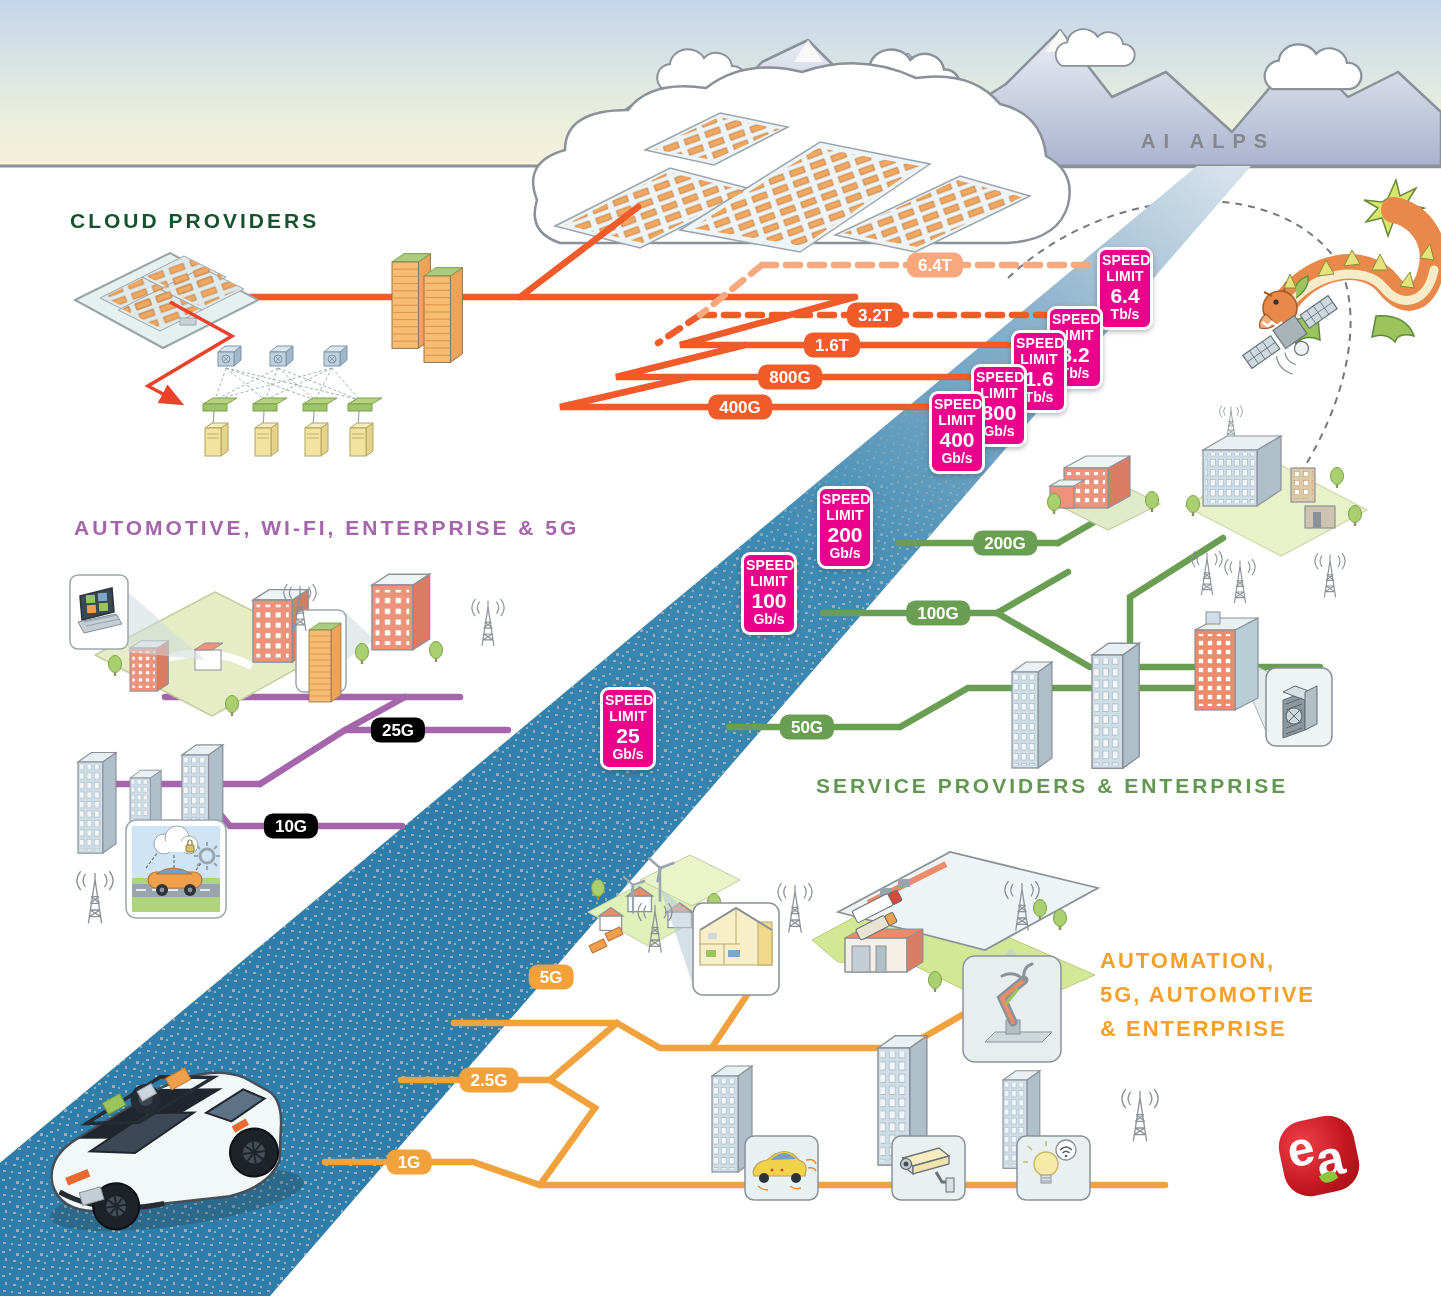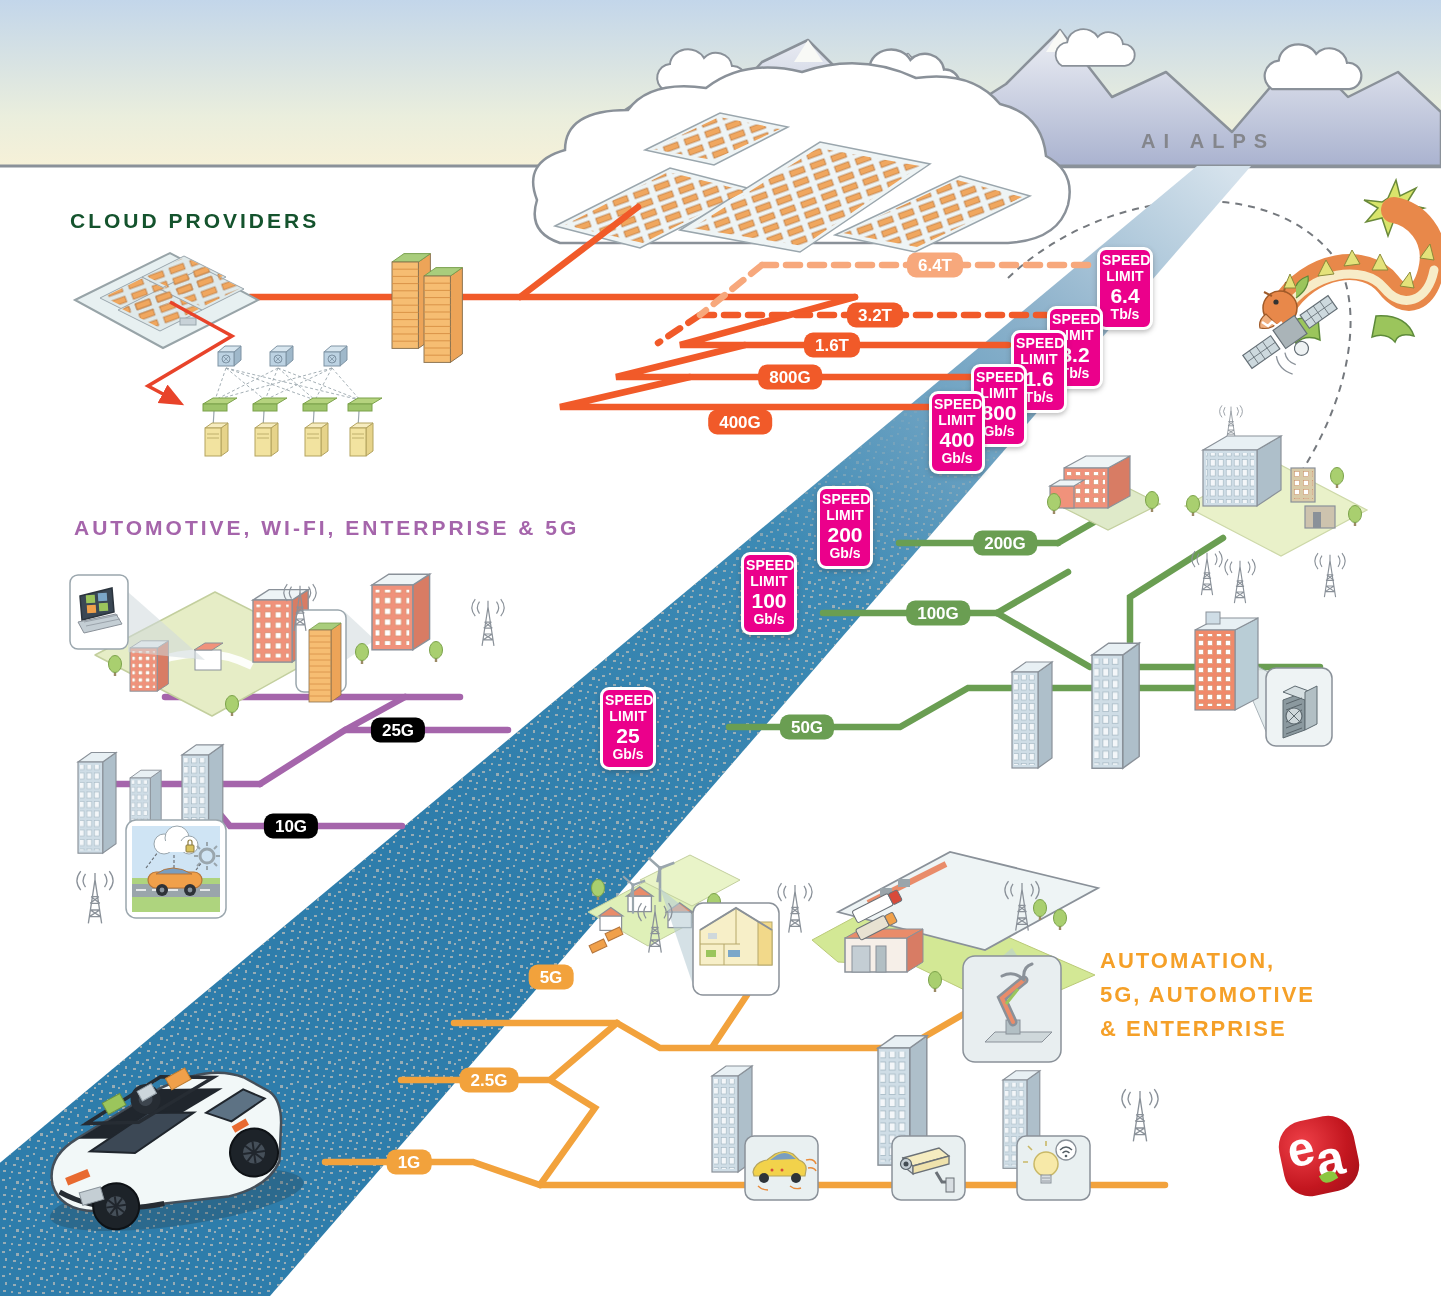--- a/index.html
+++ b/index.html
@@ -580,29 +580,30 @@
   <use href="#tower" transform="translate(655,904) scale(0.9)"></use>
   <use href="#tower" transform="translate(795,884) scale(0.9)"></use>
   <use href="#tower" transform="translate(1022,882) scale(0.9)"></use>
   <use href="#tower" transform="translate(1240,560) scale(0.8)"></use>
 </svg>
 
 <div class="abs ai-alps">AI ALPS</div>
 
 <div class="abs heading h-cloud">CLOUD PROVIDERS</div>
 <div class="abs heading h-auto">AUTOMOTIVE, WI-FI, ENTERPRISE &amp; 5G</div>
+<div class="abs heading h-service">SERVICE PROVIDERS &amp; ENTERPRISE</div>
 <div class="abs heading h-automation">AUTOMATION,
 5G, AUTOMOTIVE
 &amp; ENTERPRISE</div>
 
 <div class="abs pill lo" style="left:935px;top:265px">6.4T</div>
 <div class="abs pill o" style="left:875px;top:315px">3.2T</div>
 <div class="abs pill o" style="left:832px;top:345px">1.6T</div>
 <div class="abs pill o" style="left:790px;top:377px">800G</div>
-<div class="abs pill o" style="left:740px;top:422px">400G</div>
+<div class="abs pill o" style="left:740px;top:407px">400G</div>
 <div class="abs pill g" style="left:1005px;top:543px">200G</div>
 <div class="abs pill g" style="left:938px;top:613px">100G</div>
 <div class="abs pill g" style="left:807px;top:727px">50G</div>
 <div class="abs pill p" style="left:398px;top:730px">25G</div>
 <div class="abs pill p" style="left:291px;top:826px">10G</div>
 <div class="abs pill a" style="left:551px;top:977px">5G</div>
 <div class="abs pill a" style="left:489px;top:1080px">2.5G</div>
 <div class="abs pill a" style="left:409px;top:1162px">1G</div>
 
 <div class="abs sign" style="left:1097px;top:247px">

